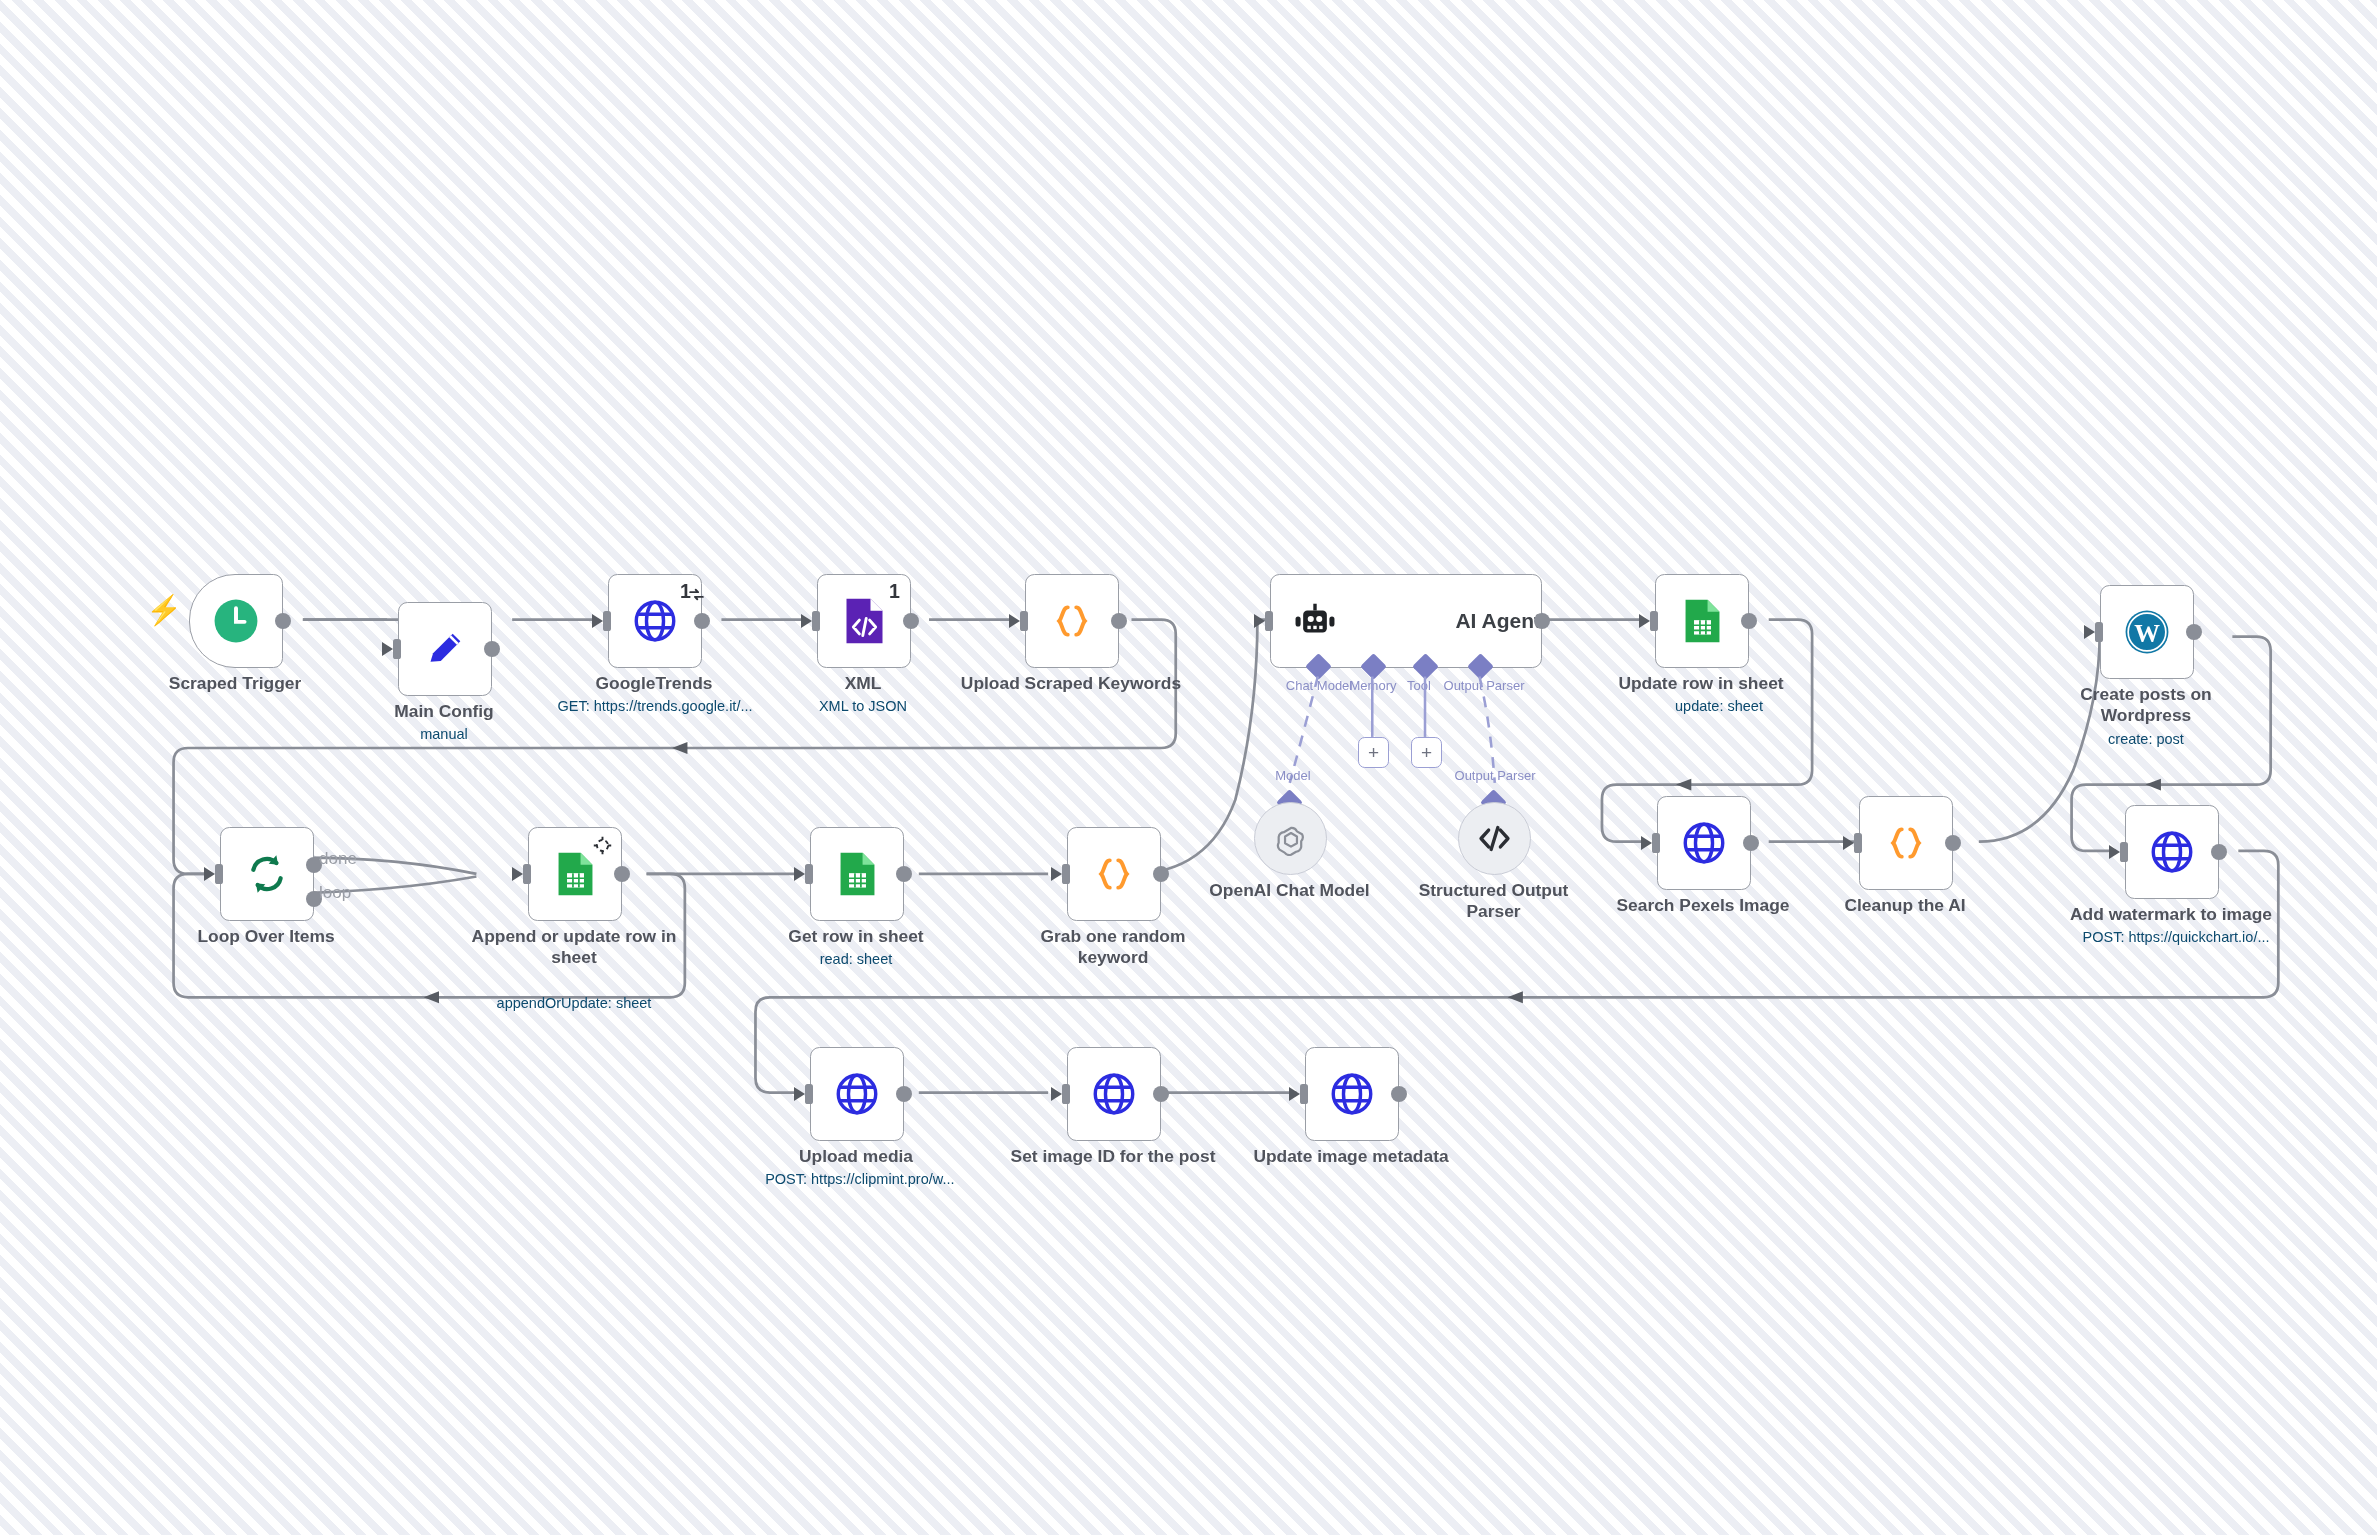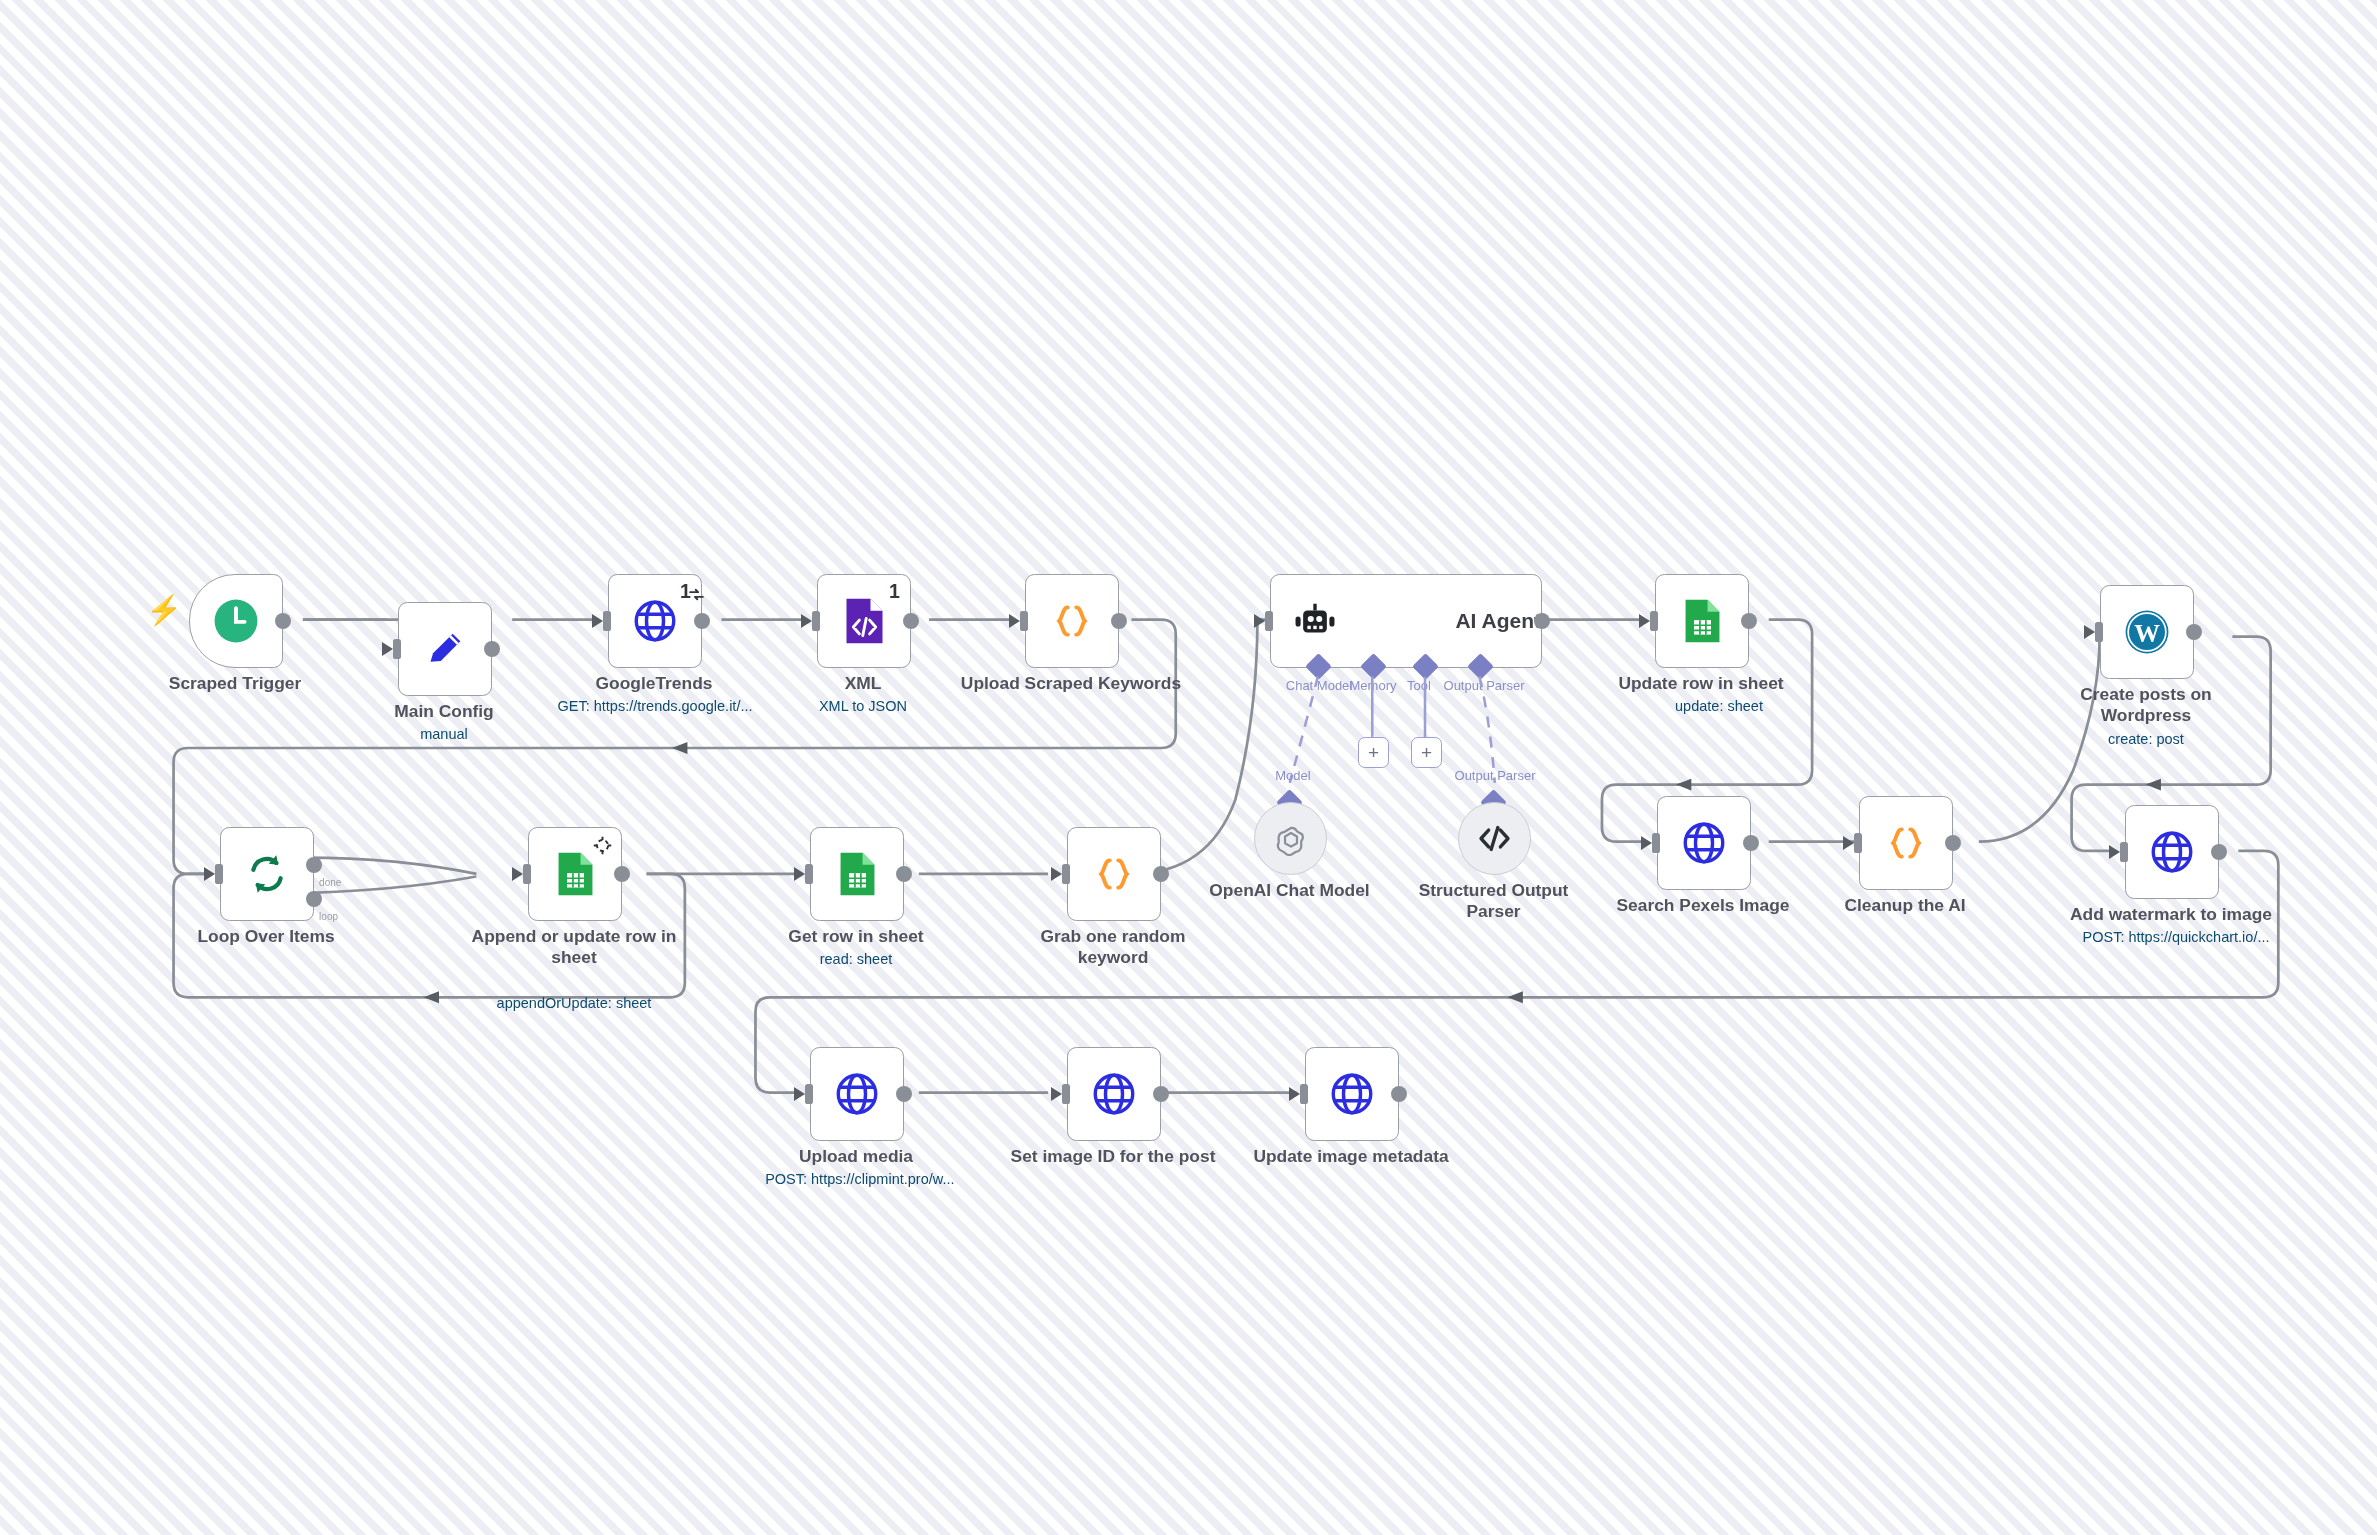--- a/index.html
+++ b/index.html
@@ -44,21 +44,21 @@
   
   .pout{position:absolute;width:16px;height:16px;border-radius:50%;background:#8a8e97;
         right:-8.5px;top:50%;margin-top:-8px;}
   .pin{position:absolute;left:-6px;top:50%;margin-top:-10.2px;
        width:7.7px;height:20.4px;border-radius:2.6px;background:#8a8e97;}
   .pin::before{content:"";position:absolute;left:-11px;top:3px;
        border-top:7.2px solid transparent;border-bottom:7.2px solid transparent;
        border-left:11px solid #585c63;}
   .pout.two-a{top:29px;margin-top:0;}
   .pout.two-b{top:63px;margin-top:0;}
-  .plabel{position:absolute;font-size:10px;color:#9a9ea6;left:13.6px;top:-8.5px;margin-top:28px;}
+  .plabel{position:absolute;font-size:17px;color:#9a9ea6;left:13.6px;top:-8.5px;}
 
   
   .badge-n{position:absolute;top:5.1px;right:10.2px;font-size:19.6px;font-weight:700;color:#33363c;}
   .badge-retry{position:absolute;top:10.2px;right:-5.1px;}
   .badge-pin{position:absolute;top:7.7px;right:9.4px;}
 
   
   .dia{position:absolute;width:19px;height:19px;background:#7b7fc4;
        transform:rotate(45deg);border-radius:2.6px;}
   .dlabel{position:absolute;font-size:13px;color:#8a8ec6;white-space:nowrap;

